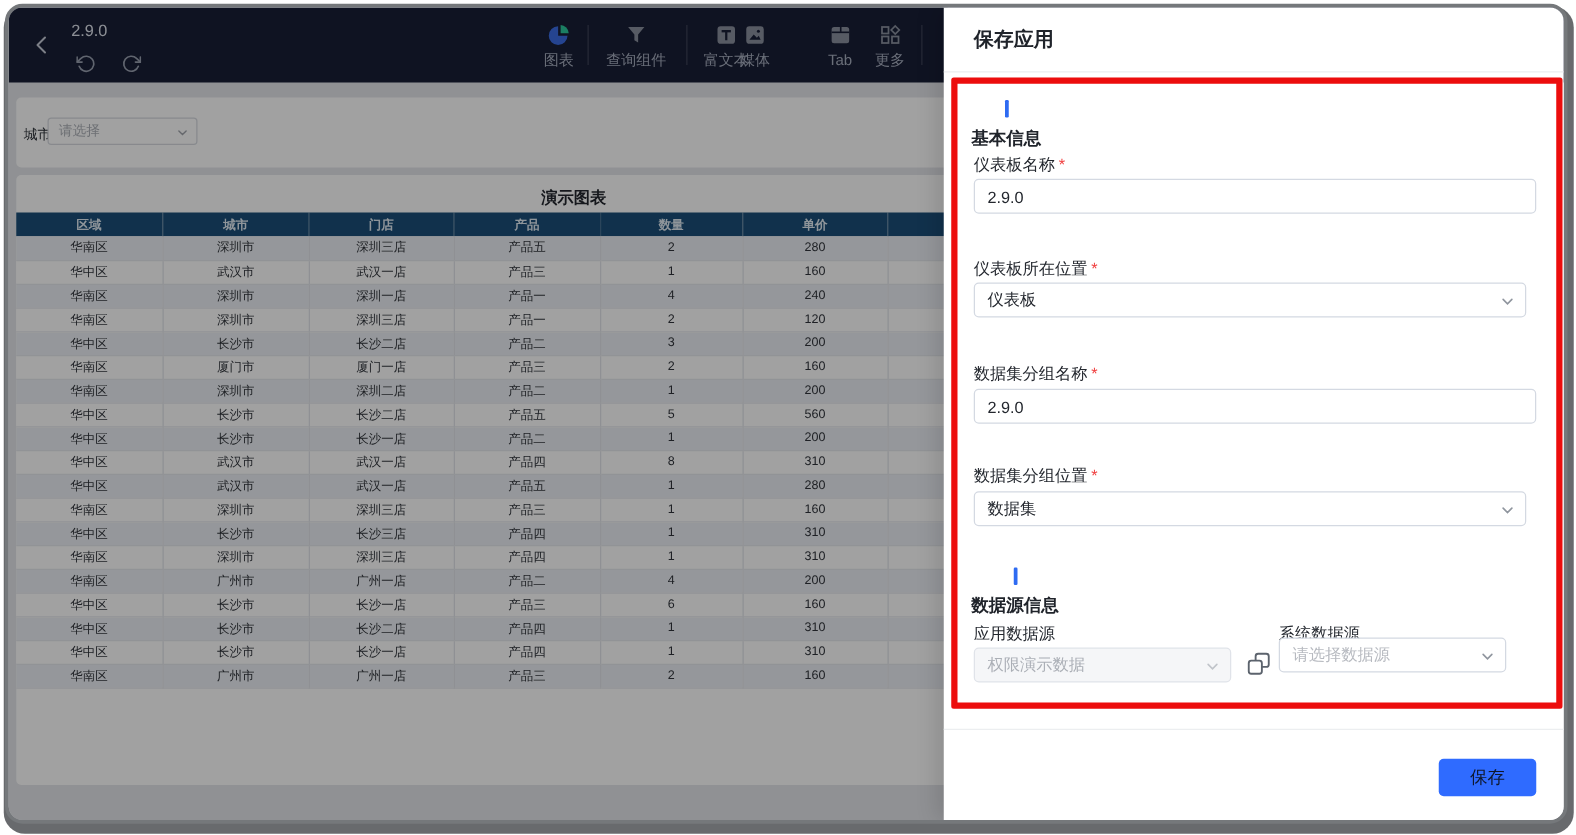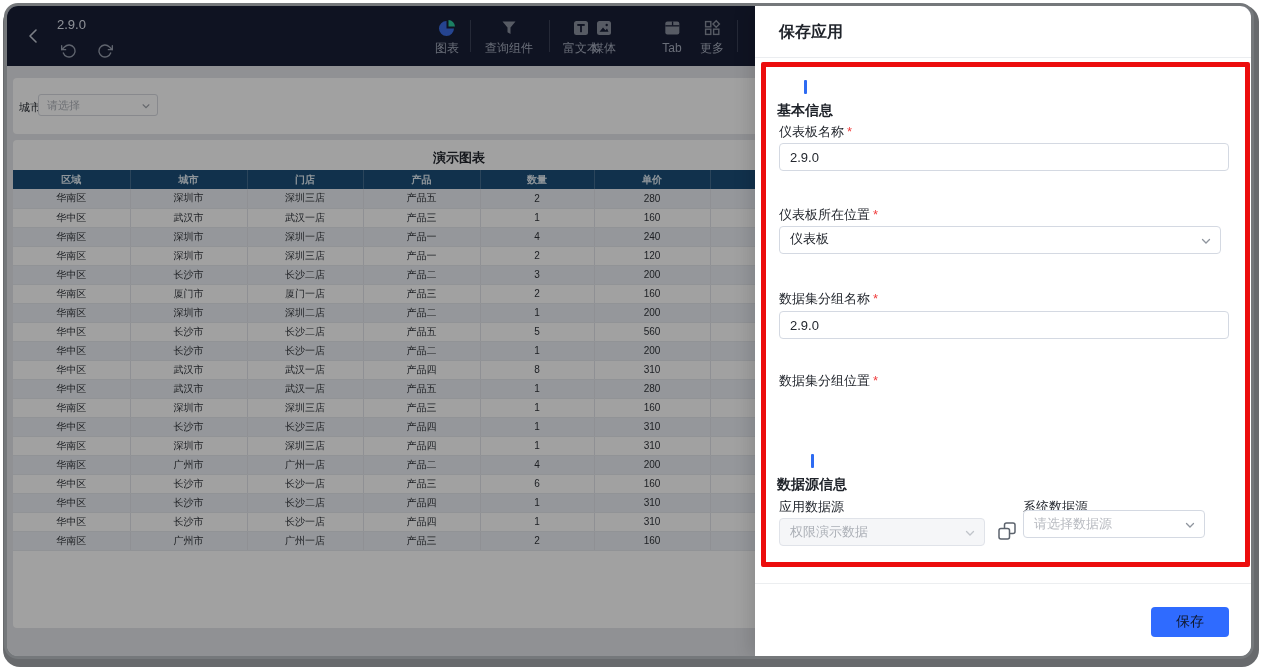--- a/index.html
+++ b/index.html
@@ -56,21 +56,21 @@
   .section .bar { width:3px; height:14px; background:#2e6bf2; border-radius:1px; }
   .f-label { position:absolute; left:24px; font-size:13px; color:#23272e; }
   .req { color:#f03e3e; margin-left:3px; }
   .t-input { position:absolute; left:24px; width:450px; height:28px; border:1px solid #d4d9e2;
     border-radius:4px; font-size:13px; color:#23272e; padding:0 10px; outline:none;
     font-family:inherit; background:#fff; }
   .sel { position:absolute; height:28px; border:1px solid #d4d9e2; border-radius:4px;
     font-size:13px; color:#23272e; line-height:26px; padding:0 26px 0 10px; background:#fff;
     cursor:pointer; white-space:nowrap; overflow:hidden; }
   .sel svg { position:absolute; right:8px; top:8px; }
-  .sel.full { left:24px; width:442px;font-family:Liberation Mono, monospace; }
+  .sel.full { left:24px; width:442px; }
   .sel.disabled { background:#f5f6f8; color:#abafb6; border-color:#e0e3e9; cursor:default; }
   .sel .ph { color:#b7bac0; }
   .sync-icon { position:absolute; left:241px; top:514px; width:22px; height:22px; cursor:pointer; }
   .footer-hr { position:absolute; left:0; right:0; top:577px; height:1px; background:#eceef0; }
   .save-btn { position:absolute; right:22px; top:601px; width:78px; height:30px;
     background:#2f6bff; border:none; border-radius:4px; color:#0f172a; font-size:14px;
     cursor:pointer; font-family:inherit; }
 
   
   .annotation { position:absolute; left:761px; top:62px; width:489px; height:505px;
@@ -388,20 +388,26 @@
     </div>
 
     <div class="f-label" style="top:284px;">
       <span>数据集分组名称</span><span class="req">*</span>
     </div>
     <input class="t-input" style="top: 305px;" value="2.9.0">
 
     <div class="f-label" style="top:366px;">
       <span>数据集分组位置</span><span class="req">*</span>
     </div>
+    <div class="sel full" style="top:387px;">
+      <span>数据集</span>
+      <svg width="12" height="12" viewBox="0 0 12 12">
+        <path d="M2.5 4.5 L6 8 L9.5 4.5" stroke="#8f959e" stroke-width="1.3" fill="none" stroke-linecap="round"></path>
+      </svg>
+    </div>
 
     <div class="section" style="top:448px;">
       <span class="bar"></span>
       <span>数据源信息</span>
     </div>
 
     <div class="f-label" style="top:492px; left:24px;">应用数据源</div>
     <div class="f-label" style="top:492px; left:268px;">系统数据源</div>
 
     <div class="sel disabled" style="top:512px; left:24px; width:206px;">

